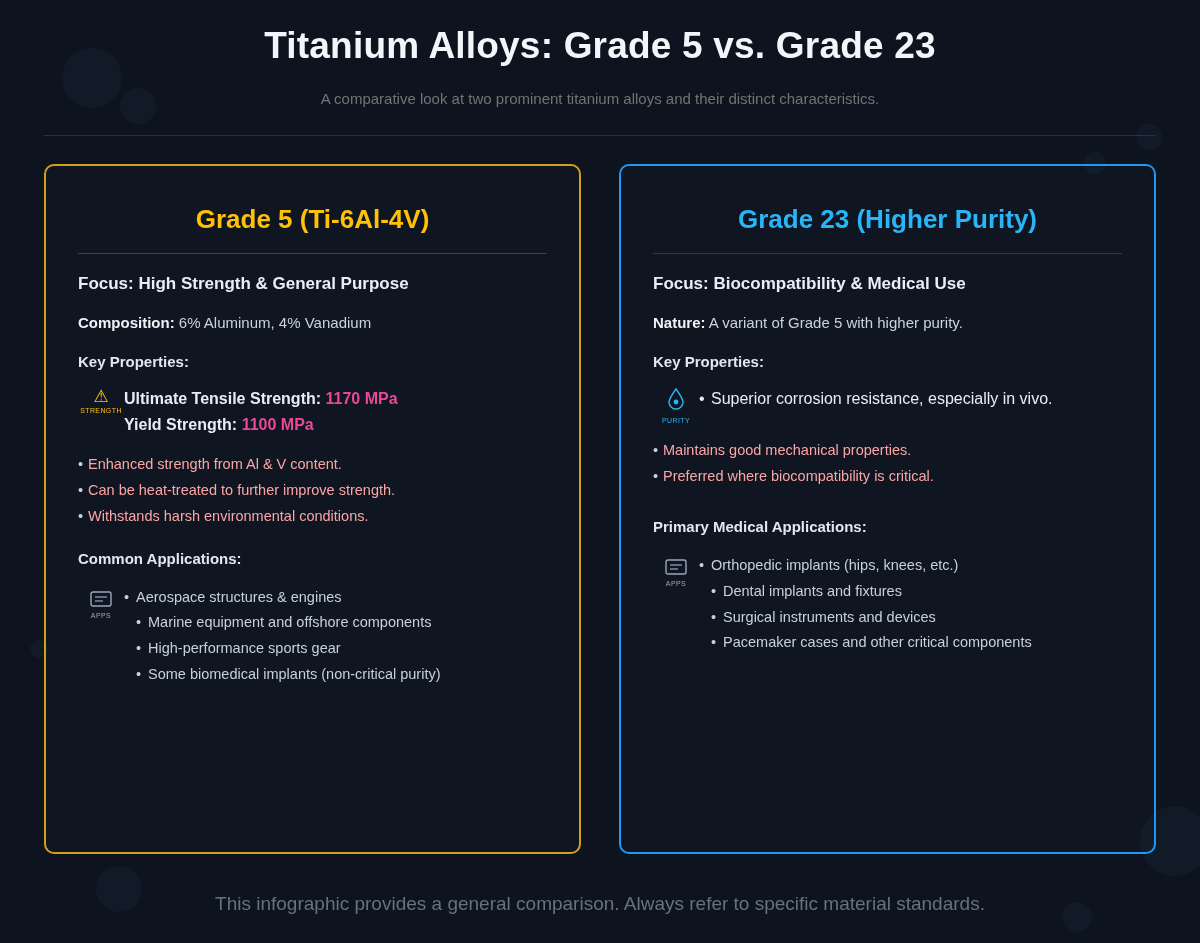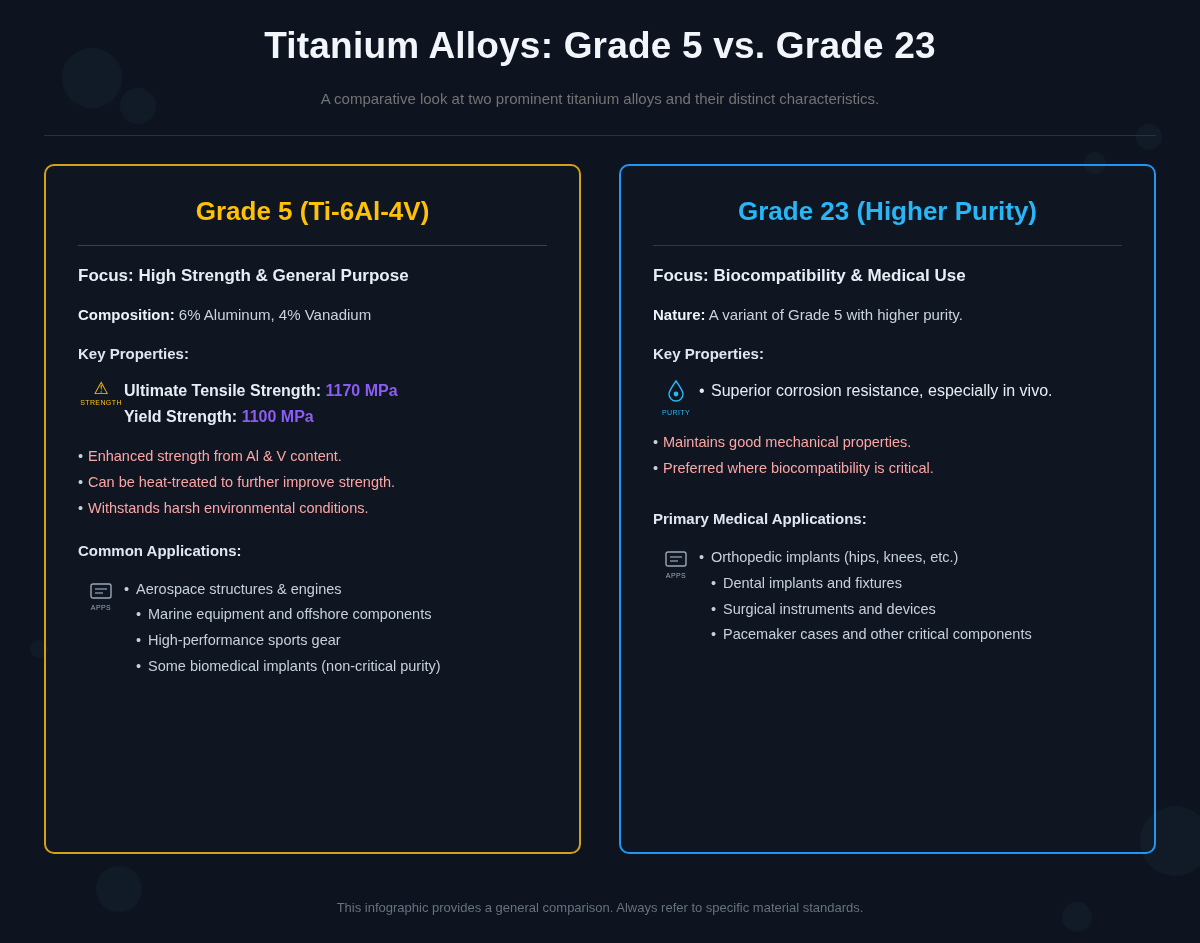--- a/index.html
+++ b/index.html
@@ -73,21 +73,21 @@
   .columns {
     display: flex;
     gap: 38px;
     padding: 28px 44px 0 44px;
     box-sizing: border-box;
   }
   .card {
     flex: 1;
     border-radius: 10px;
     box-sizing: border-box;
-    padding: 28px 32px 28px 32px;
+    padding: 36px 32px 28px 32px;
     height: 690px;
     background: rgba(255,255,255,0.012);
     position: relative;
   }
   .card.gold   { border: 2px solid #d4a017; }
   .card.blue   { border: 2px solid #2196f3; }
 
   .card-title {
     text-align: center;
     font-size: 26px;
@@ -147,21 +147,21 @@
   .blue-ink { color: #29b6f6; }
 
   .highlight-lines { flex: 1; }
   .hl-line {
     font-size: 16px;
     color: #e6edf5;
     line-height: 1.62;
   }
   .hl-line .label { font-weight: bold; }
   .hl-line .value { font-weight: bold; }
-  .hl-line .value.gold { color: #8b5cf6; margin-top: 44px; }
+  .hl-line .value.gold { color: #ec4899; margin-top: 44px; }
 
   .bullets {
     margin: 14px 0 0 0;
     padding: 0;
     list-style: none;
   }
   .bullets li {
     font-size: 14.5px;
     color: #fca5a5;
     line-height: 1.78;
@@ -221,21 +221,21 @@
     position: absolute;
     left: 0;
   }
 
   .footer {
     position: absolute;
     left: 0;
     right: 0;
     bottom: 28px;
     text-align: center;
-    font-size: 13px;
+    font-size: 19px;
     color: #66727f;
   }
   .spacer-sm { height: 8px; }
 </style>
 </head>
 <body>
 
 <div class="bg-layer">
   <div class="blob b1"></div>
   <div class="blob b2"></div>

